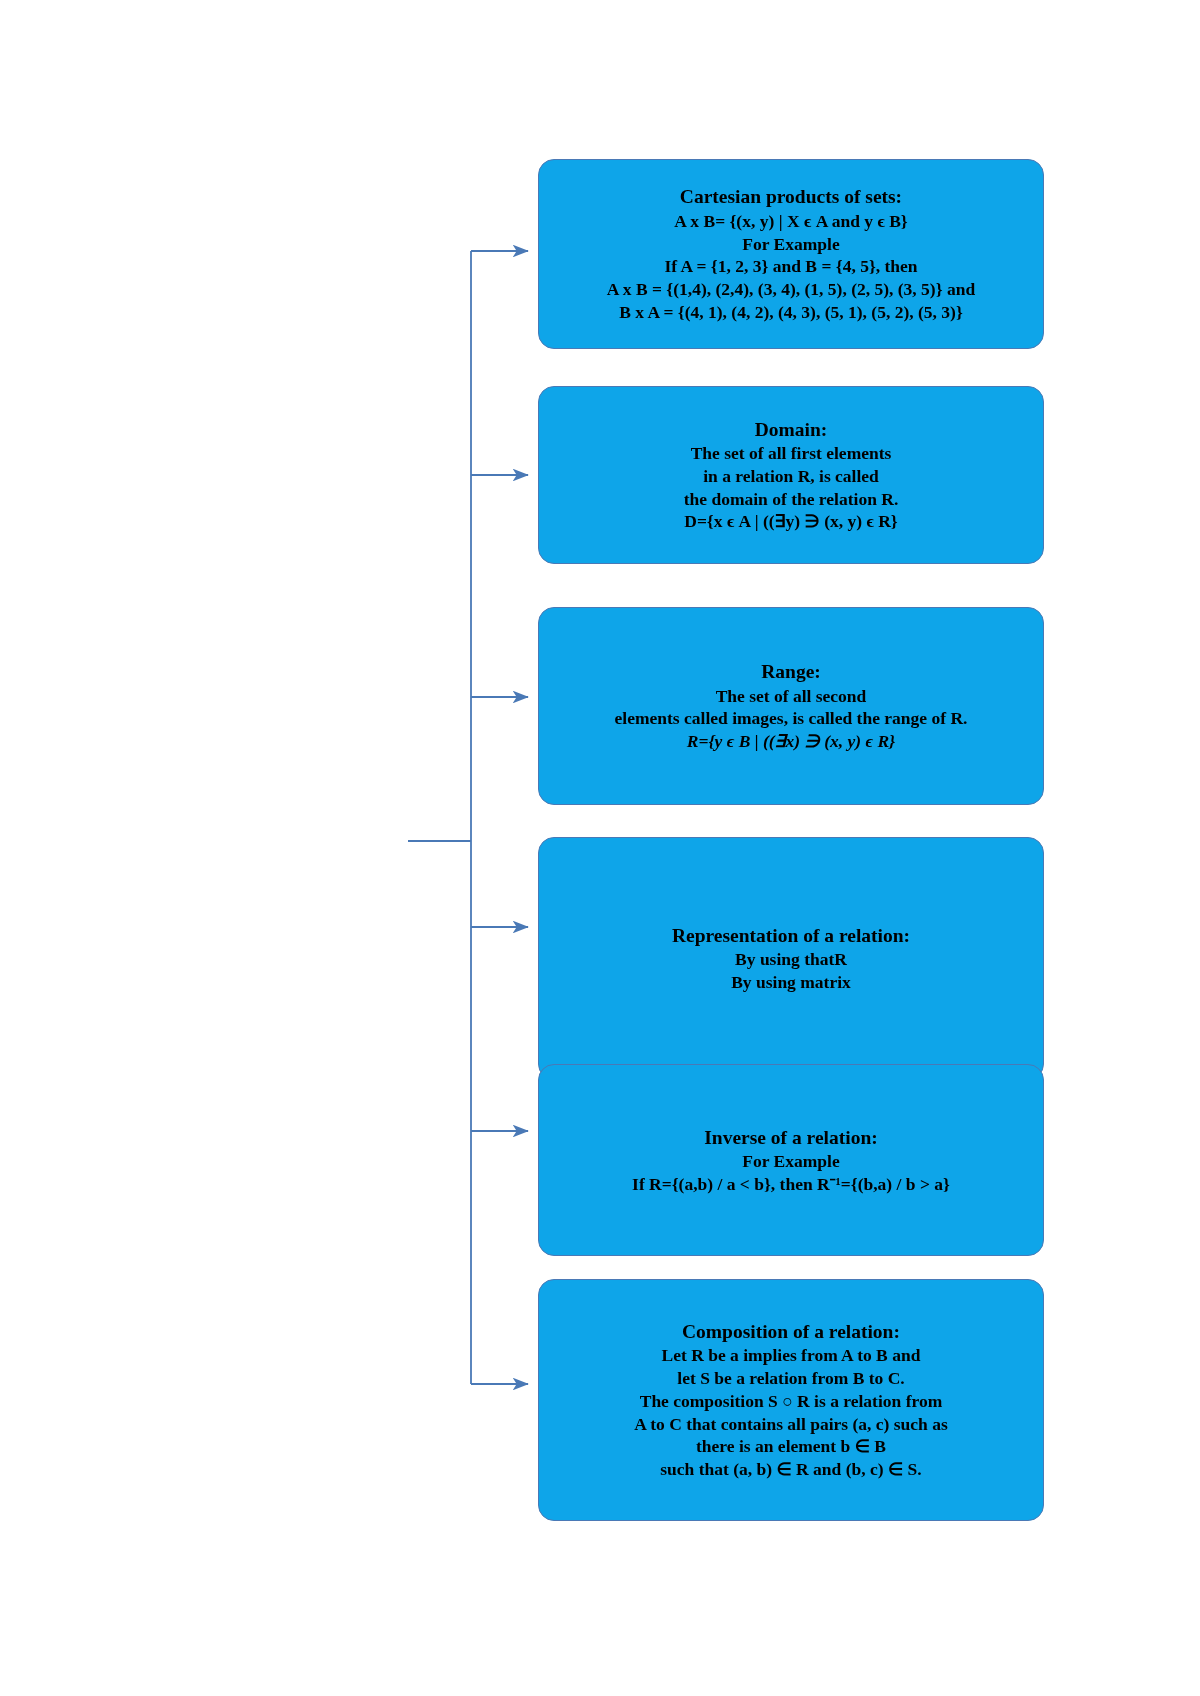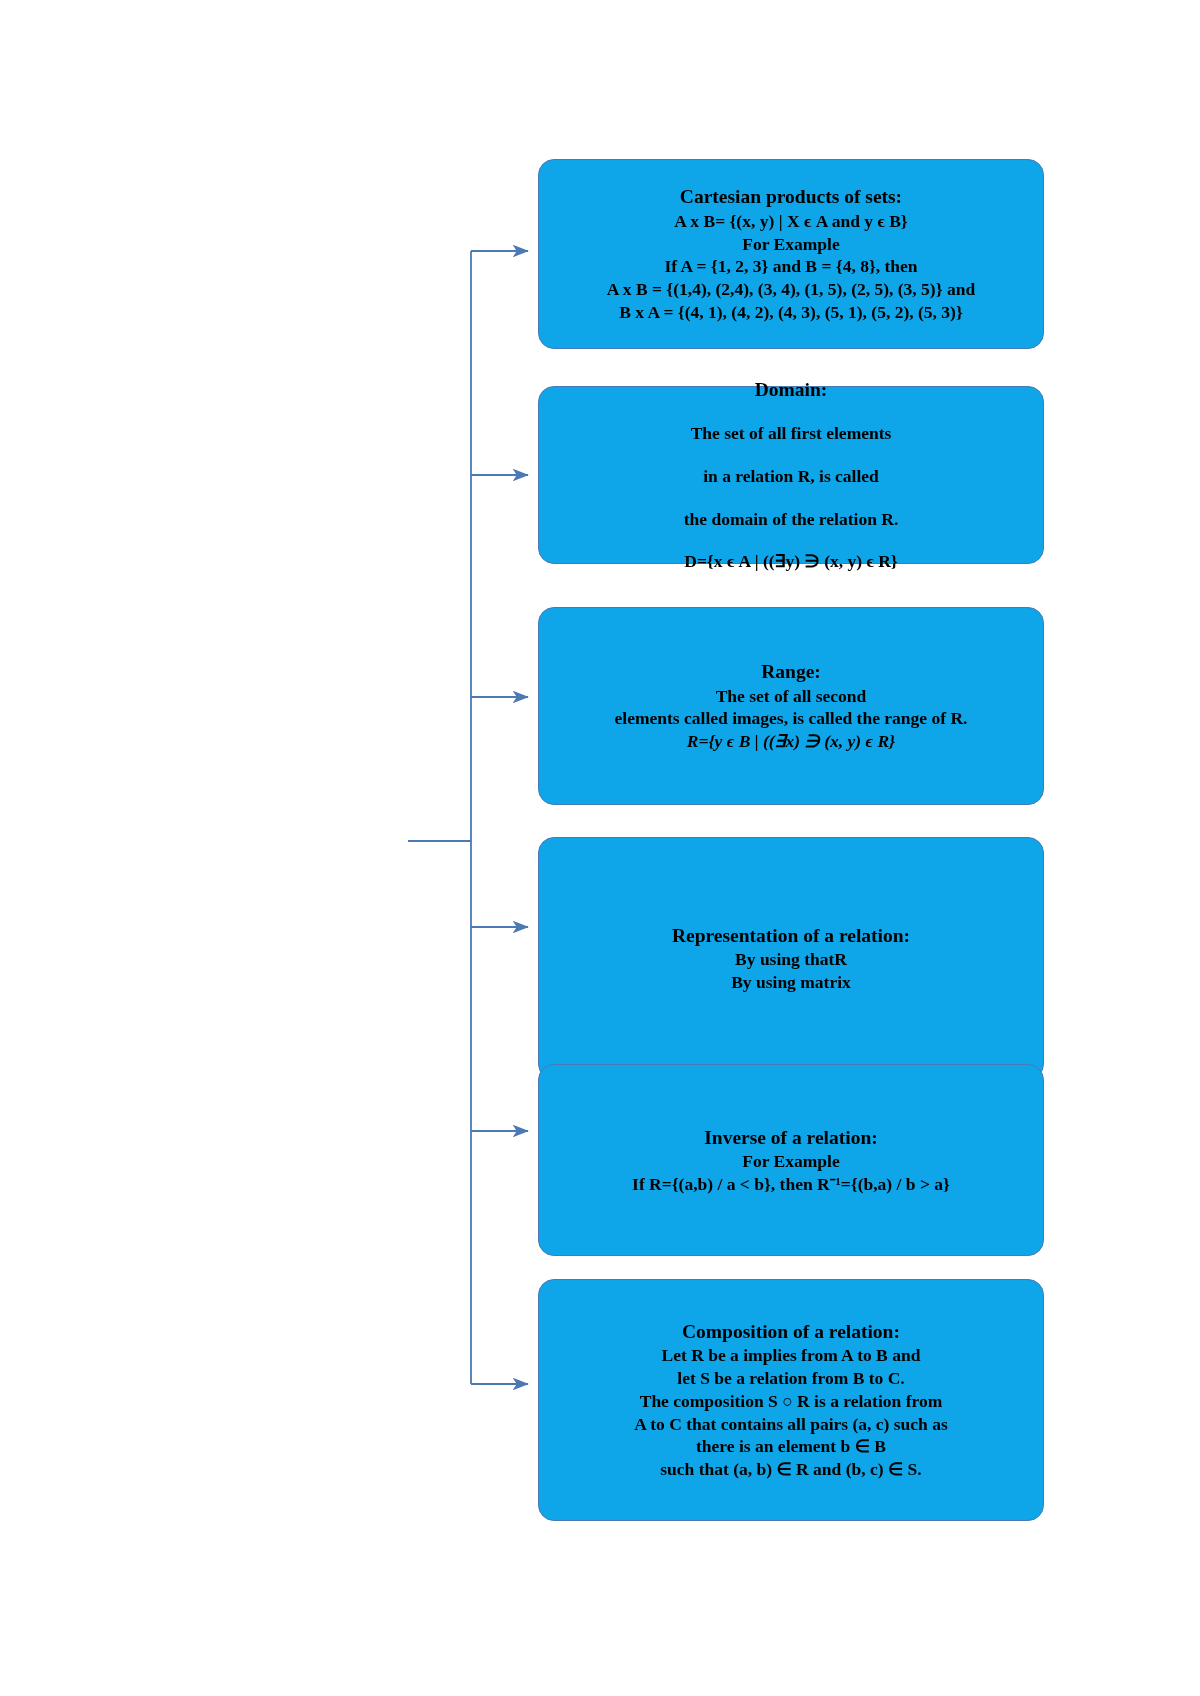--- a/index.html
+++ b/index.html
@@ -91,21 +91,21 @@
   .topic-line {
     font-size: 17.5px;
     font-weight: bold;
     line-height: 1.30;
     white-space: nowrap;
   }
   .topic-line.italic { font-style: italic; }
 
   
   #node-cartesian    { top: 159px;  height: 190px; }
-  #node-domain       { top: 386px;  height: 178px; gap: 20px; }
+  #node-domain       { top: 386px;  height: 178px; }
   #node-range        { top: 607px;  height: 198px; }
   #node-representation { top: 837px; height: 243px; }
   #node-inverse      { top: 1064px; height: 192px; }
   #node-composition  { top: 1279px; height: 242px; }
 </style>
 </head>
 <body>
 
 <div id="canvas">
 
@@ -130,21 +130,21 @@
     <path d="M 471 1131 L 528 1131" stroke="#4A79B6" stroke-width="1.8" fill="none" marker-end="url(#arrowhead)"></path>
 
     <path d="M 471 1384 L 528 1384" stroke="#4A79B6" stroke-width="1.8" fill="none" marker-end="url(#arrowhead)"></path>
   </svg>
 
 
   <div class="topic-node" id="node-cartesian">
     <div class="topic-title">Cartesian products of sets:</div>
     <div class="topic-line">A x B= {(x, y) | X ϵ A and y ϵ B}</div>
     <div class="topic-line">For Example</div>
-    <div class="topic-line">If A = {1, 2, 3} and B = {4, 8}, then</div>
+    <div class="topic-line">If A = {1, 2, 3} and B = {4, 5}, then</div>
     <div class="topic-line">A x B = {(1,4), (2,4), (3, 4), (1, 5), (2, 5), (3, 5)} and</div>
     <div class="topic-line">B x A = {(4, 1), (4, 2), (4, 3), (5, 1), (5, 2), (5, 3)}</div>
   </div>
 
   <div class="topic-node" id="node-domain">
     <div class="topic-title">Domain:</div>
     <div class="topic-line">The set of all first elements</div>
     <div class="topic-line">in a relation R, is called</div>
     <div class="topic-line">the domain of the relation R.</div>
     <div class="topic-line">D={x ϵ A | ((∃y) ∋ (x, y) ϵ R}</div>

